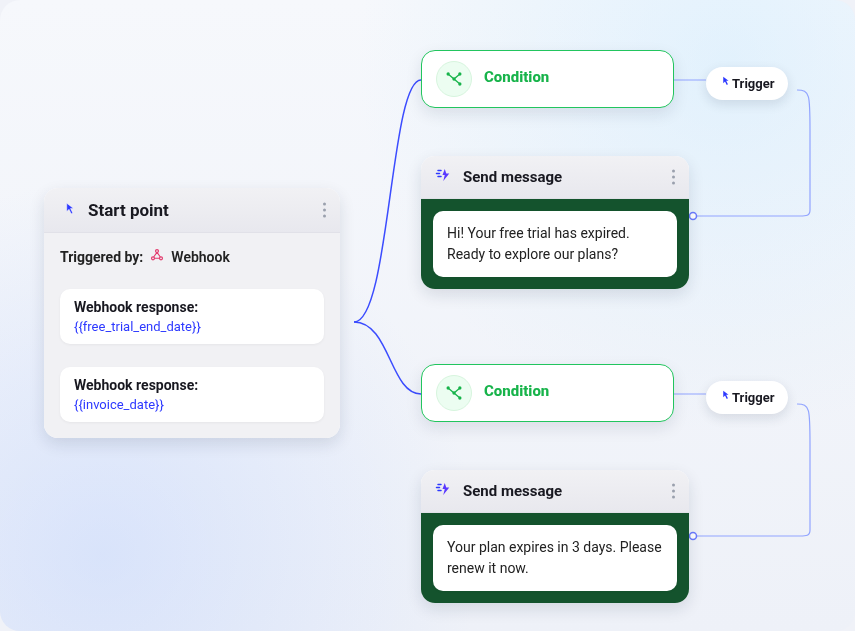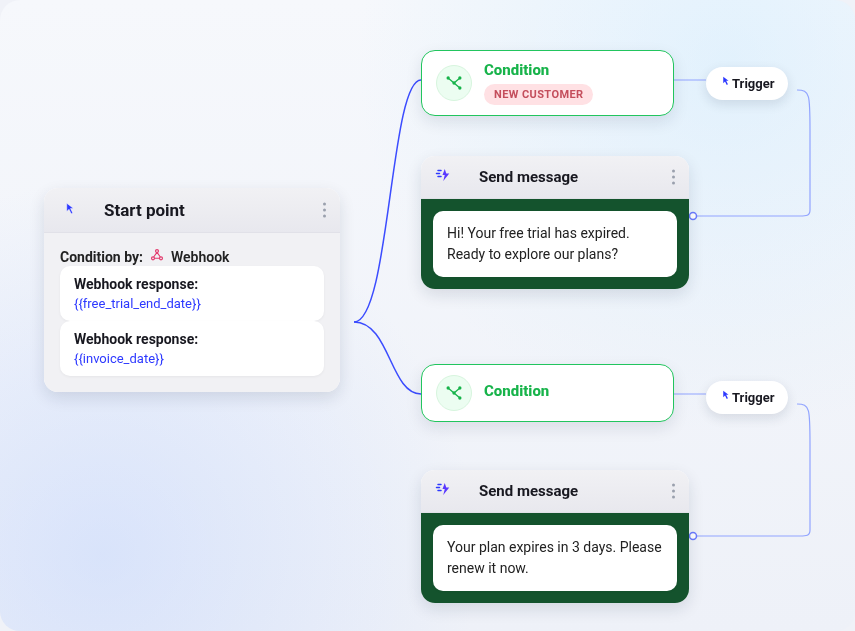--- a/index.html
+++ b/index.html
@@ -30,21 +30,21 @@
   
   .card {
     position: absolute;
     background: #fff;
     border-radius: 14px;
     box-shadow: 0 6px 16px rgba(20,30,60,0.12);
   }
   .card-header {
     display: flex;
     align-items: center;
-    gap: 26px;
+    gap: 10px;
     padding: 12px 16px;
     border-radius: 14px 14px 0 0;
     background: linear-gradient(#f1f1f4,#e8e8ee);
     border-bottom: 1px solid #e1e1e8;
     position: relative;
   }
   .card-title {
     font-weight: 700;
     font-size: 17px;
     color: #181820;
@@ -80,21 +80,21 @@
     display:flex;
     align-items:center;
     gap:6px;
     font-size:14px;
     font-weight:600;
     color:#222;
   }
   .triggered .lbl { font-weight:700; }
   .triggered .wh { font-weight:600; }
   .webhook-resp {
-    margin-top: 0;
+    margin-top: 23px;
     background:#fff;
     border-radius: 10px;
     padding: 10px 14px;
     box-shadow: 0 1px 3px rgba(0,0,0,0.05);
   }
   .webhook-resp .t {
     font-weight:700;
     font-size:14px;
     color:#181820;
   }
@@ -208,21 +208,21 @@
       </span>
       <span class="card-title">Start point</span>
       <span class="dots">
           <span></span>
           <span></span>
           <span></span>
         </span>
     </div>
     <div class="card-body">
       <div class="triggered">
-        <span class="lbl">Condition by:</span>
+        <span class="lbl">Triggered by:</span>
         <span>
           <svg width="16" height="16" viewBox="0 0 24 24">
               <circle cx="6" cy="17" r="2.2" fill="none" stroke="#e23b6d" stroke-width="1.8"></circle>
               <circle cx="18" cy="17" r="2.2" fill="none" stroke="#e23b6d" stroke-width="1.8"></circle>
               <circle cx="12" cy="6" r="2.2" fill="none" stroke="#e23b6d" stroke-width="1.8"></circle>
               <path d="M12 8 L7 15 M12 8 L17 15 M8 17 L16 17" stroke="#e23b6d" stroke-width="1.6" fill="none"></path>
             </svg>
         </span>
         <span class="wh">Webhook</span>
       </div>
@@ -242,21 +242,20 @@
       <svg width="20" height="20" viewBox="0 0 24 24">
           <circle cx="12" cy="12" r="2" fill="#17b34a"></circle>
           <circle cx="5" cy="6" r="2" fill="#17b34a"></circle>
           <circle cx="19" cy="6" r="2" fill="#17b34a"></circle>
           <circle cx="19" cy="18" r="2" fill="#17b34a"></circle>
           <path d="M12 12 L6 7 M12 12 L18 7 M12 12 L18 17" stroke="#17b34a" stroke-width="1.6"></path>
         </svg>
     </div>
     <div class="cond-text">
       <div class="t">Condition</div>
-      <span class="badge badge-pink">NEW CUSTOMER</span>
     </div>
   </div>
 
   <div class="trigger trigger1">
     <span>
       <svg width="14" height="14" viewBox="0 0 24 24">
           <path d="M9 3 L9 14 L12 11 L15 17 L17 16 L14 10 L18 10 Z" fill="#2d39ff"></path>
         </svg>
     </span>
     <span>Trigger</span>

